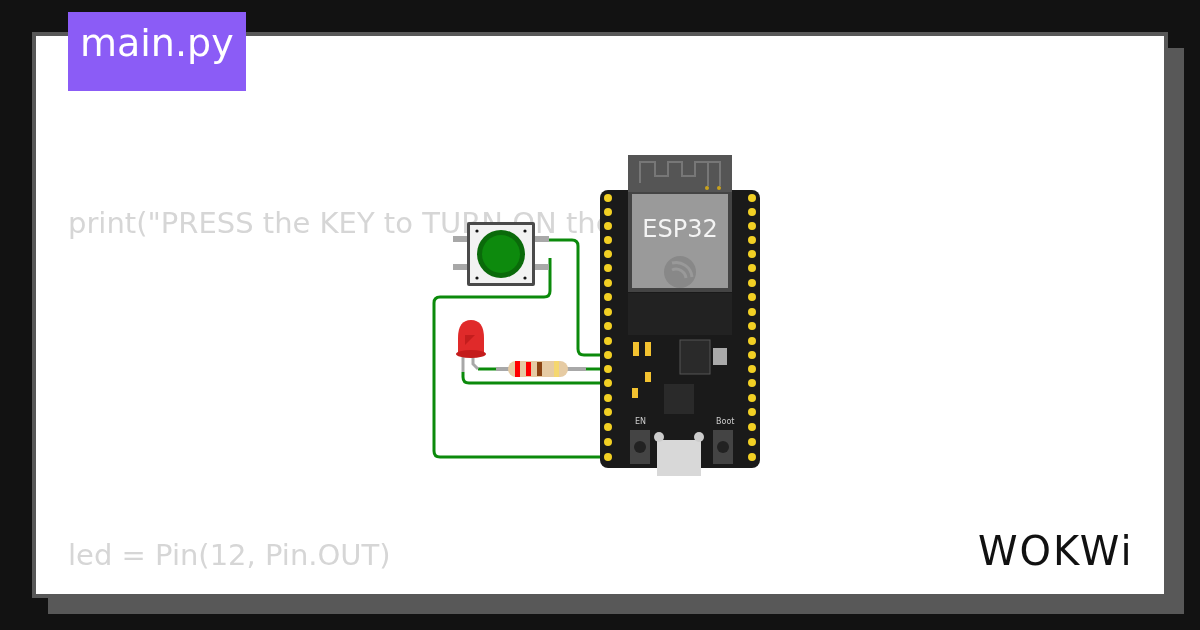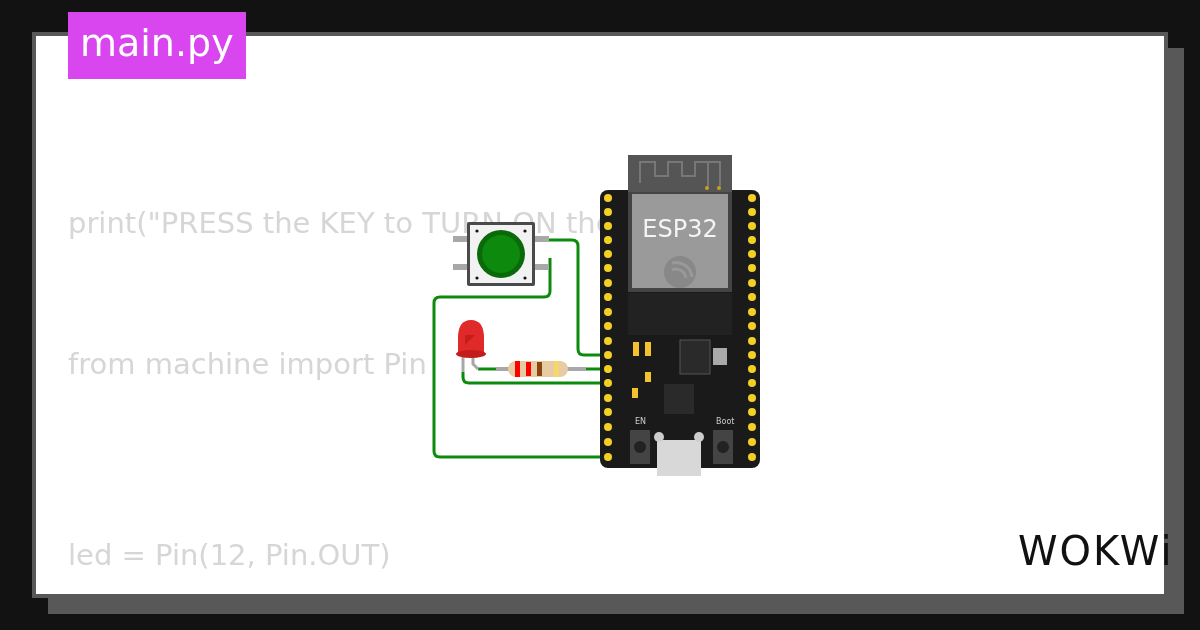--- a/index.html
+++ b/index.html
@@ -1,38 +1,37 @@
 <!DOCTYPE html>
 <html><head>
 <meta charset="utf-8">
 <style>
   html, body { margin:0; padding:0; }
   body { width:1200px; height:630px; background:#121212; position:relative; overflow:hidden; font-family:"DejaVu Sans", sans-serif; }
   .shadow { position:absolute; left:48px; top:48px; width:1136px; height:566px; background:#585858; }
   .card { position:absolute; left:32px; top:32px; width:1136px; height:566px; background:#585858; overflow:hidden; }
   .card-inner { position:absolute; left:4px; top:4px; right:4px; bottom:4px; background:#ffffff; overflow:hidden; }
-  .tab { position:absolute; left:68px; top:12px; height:67px; padding:0 12px; background:#d946ef; color:#ffffff; font-size:38px; line-height:62px; }
+  .tab { position:absolute; left:68px; top:12px; height:79px; padding:0 12px; background:#8b5cf6; color:#ffffff; font-size:38px; line-height:62px; }
   .code { position:absolute; left:68px; top:106px; color:#d6d6d6; font-size:29px; line-height:47px; white-space:pre; }
   .code2 { position:absolute; left:68px; top:438px; color:#d6d6d6; font-size:29px; line-height:47px; white-space:pre; }
   .diagram { position:absolute; left:0; top:0; }
-  .logo { position:absolute; left:978px; top:528px; font-size:40px; color:#111; letter-spacing:2px; font-family:"DejaVu Sans", sans-serif;margin-left:40px; }
+  .logo { position:absolute; left:978px; top:528px; font-size:40px; color:#111; letter-spacing:2px; font-family:"DejaVu Sans", sans-serif; }
 </style>
 </head>
 <body>
 
 <div class="shadow"></div>
 <div class="card">
   <div class="card-inner"></div>
 </div>
 
 <div class="tab">main.py</div>
 
 <div class="code">
   <div>print("PRESS the KEY to TURN ON the LED")</div>
-  <div>from machine import Pin</div>
 </div>
 
 <div class="code2">
   <div>led = Pin(12, Pin.OUT)</div>
   
   
   
 </div>
 
 <div style="position:absolute;left:32px;top:594px;width:1136px;height:4px;background:#585858;"></div>

